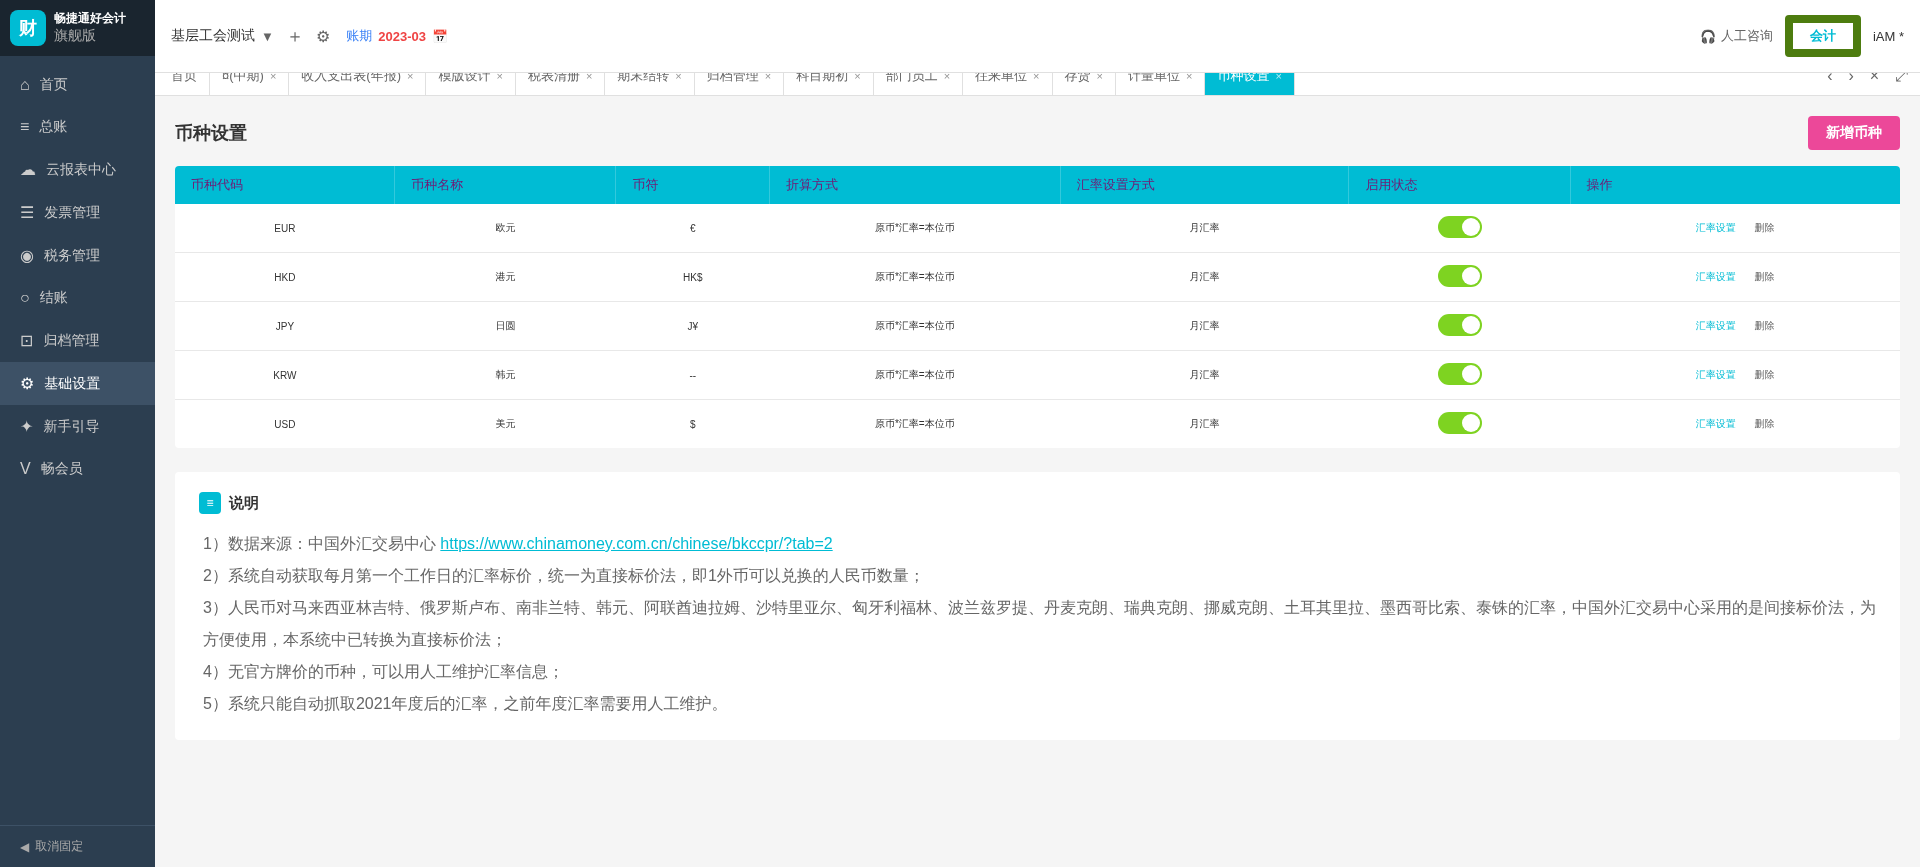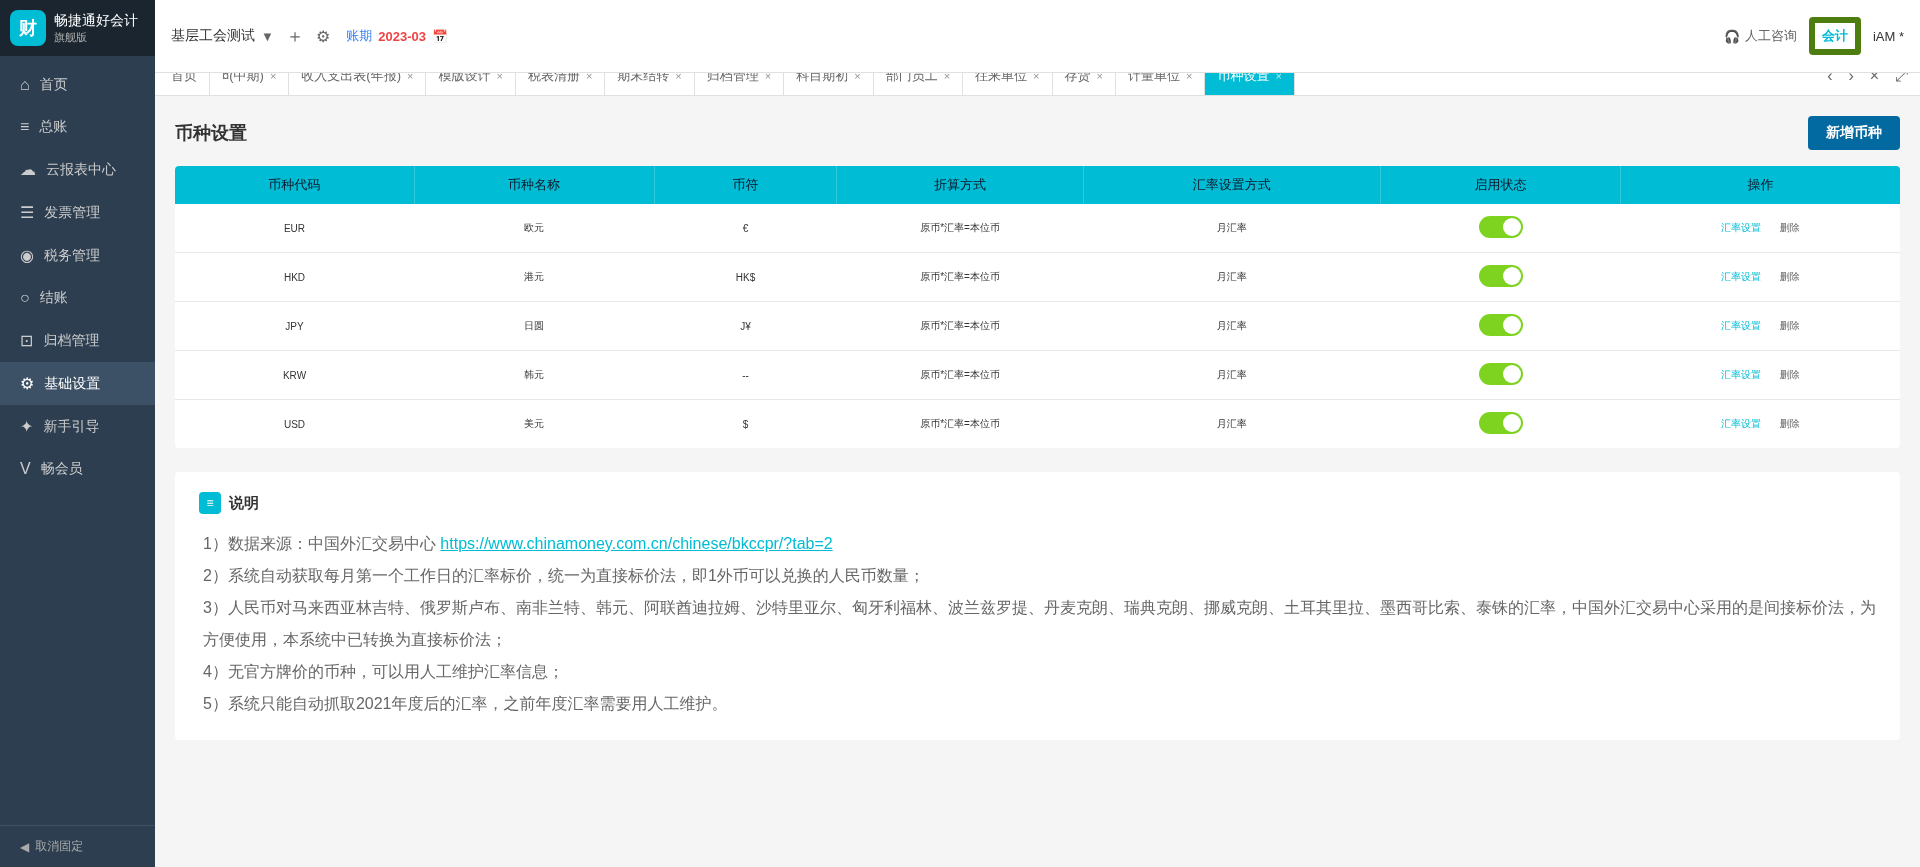--- a/index.html
+++ b/index.html
@@ -12,22 +12,22 @@
     }
     .sidebar-logo {
       display: flex; align-items: center; padding: 12px 10px; background: #1a252f;
       height: 56px;
     }
     .logo-icon {
       width: 36px; height: 36px; background: #00bcd4; border-radius: 8px;
       display: flex; align-items: center; justify-content: center; margin-right: 8px;
       font-size: 18px; font-weight: bold; color: #fff;
     }
-    .logo-text { font-size: 14px; font-weight: normal; line-height: 1.3; }
-    .logo-sub { font-size: 11px; color: #aaa; }
+    .logo-text { font-size: 12px; font-weight: bold; line-height: 1.3; }
+    .logo-sub { font-size: 14px; color: #aaa; }
     .sidebar-nav { flex: 1; padding-top: 8px; }
     .nav-item {
       display: flex; align-items: center; padding: 12px 20px; cursor: pointer;
       color: #ccc; font-size: 14px; transition: background 0.2s;
     }
     .nav-item.active { background: #3d5166; color: #fff; }
     .nav-item .nav-icon { margin-right: 10px; font-size: 16px; }
     .sidebar-footer {
       padding: 12px 20px; color: #aaa; font-size: 12px; cursor: pointer;
       border-top: 1px solid #3d5166; display: flex; align-items: center;
@@ -44,21 +44,21 @@
     .dropdown-arrow { color: #666; cursor: pointer; margin-right: 12px; }
     .add-btn { color: #666; cursor: pointer; margin-right: 12px; font-size: 18px; }
     .settings-btn { color: #666; cursor: pointer; margin-right: 16px; font-size: 16px; }
     .period-label { color: #3b82f6; margin-right: 6px; }
     .period-value { color: #ef4444; font-weight: bold; margin-right: 6px; }
     .calendar-icon { color: #00bcd4; cursor: pointer; }
     .header-right { margin-left: auto; display: flex; align-items: center; gap: 12px; }
     .customer-service { display: flex; align-items: center; color: #666; cursor: pointer; font-size: 13px; }
     .customer-service .icon { margin-right: 4px; }
     .account-btn {
-      border: 6px solid #4d7c0f; color: #00bcd4; padding: 4px 7px;
+      border: 8px solid #4d7c0f; color: #00bcd4; padding: 4px 17px;
       border-radius: 4px; cursor: pointer; font-size: 13px; font-weight: bold;
     }
     .user-info { color: #333; font-size: 13px; }
 
     
     .tabbar {
       position: fixed; left: 155px; top: 56px; right: 0; height: 40px;
       background: #fff; display: flex; align-items: center; border-bottom: 1px solid #e0e0e0;
       overflow-x: auto; z-index: 99; padding: 0 4px;
     }
@@ -80,31 +80,31 @@
       background: #f5f5f5; overflow-y: auto; padding: 20px;
     }
 
     
     .page-header {
       display: flex; align-items: center; justify-content: space-between;
       margin-bottom: 16px;
     }
     .page-title { font-size: 18px; font-weight: bold; color: #333; }
     .btn-new-currency {
-      background: #0369a1; color: #fff; border: none; padding: 8px 18px;
+      background: #ec4899; color: #fff; border: none; padding: 8px 18px;
       border-radius: 4px; cursor: pointer; font-size: 14px; font-weight: bold;
     }
 
     
     .table-container { background: #fff; border-radius: 4px; overflow: hidden; margin-bottom: 24px; }
     table { width: 100%; border-collapse: collapse; }
     thead tr { background: #00bcd4; }
     thead th {
-      color: #0f172a; padding: 10px 28px; font-size: 13px; font-weight: normal;
-      text-align: center; border-right: 1px solid rgba(255,255,255,0.2);
+      color: #701a75; padding: 10px 16px; font-size: 13px; font-weight: normal;
+      text-align: left; border-right: 1px solid rgba(255,255,255,0.2);
     }
     thead th:last-child { border-right: none; }
     tbody tr { border-bottom: 1px solid #e8e8e8; }
     tbody tr:last-child { border-bottom: none; }
     tbody td { padding: 12px 16px; text-align: center; color: #333; font-size: 10px; }
     .action-link { color: #00bcd4; cursor: pointer; text-decoration: none; margin: 0 8px; }
     .action-delete { color: #666; cursor: pointer; text-decoration: none; margin: 0 8px; }
 
     
     .toggle {

